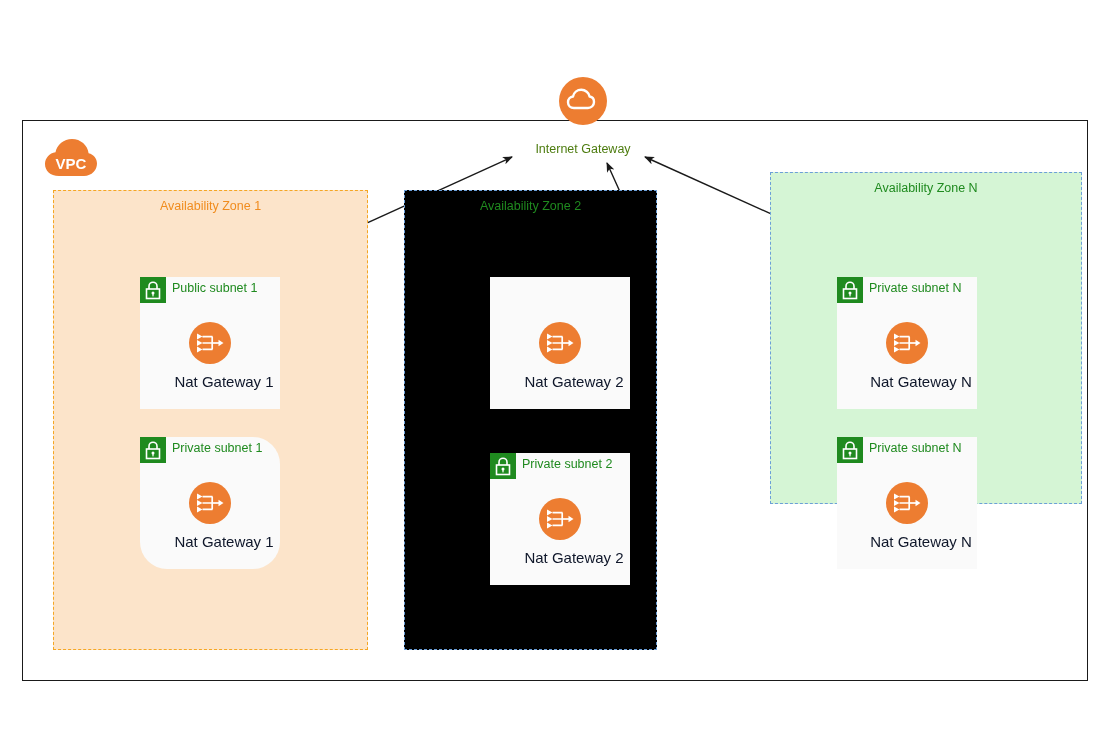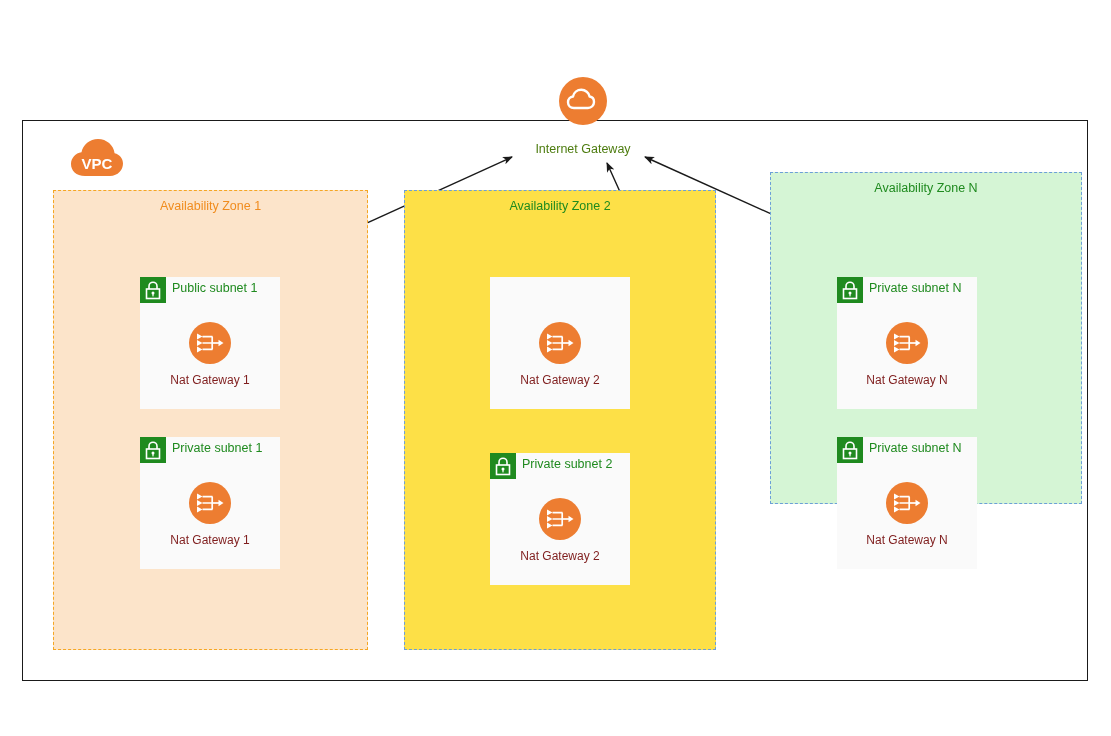--- a/index.html
+++ b/index.html
@@ -1,48 +1,48 @@
 <!DOCTYPE html>
 <html><head>
 <meta charset="utf-8">
 <style>
   html,body{margin:0;padding:0;}
   body{width:1111px;height:736px;background:#ffffff;font-family:"Liberation Sans",sans-serif;overflow:hidden;}
   #canvas{position:relative;width:1111px;height:736px;}
 
   
   .vpc-border{position:absolute;left:22px;top:120px;width:1066px;height:561px;border:1.4px solid #1a1a1a;background:transparent;box-sizing:border-box;}
-  .vpc-icon{position:absolute;left:68px;top:136px;width:58px;height:45px;}
+  .vpc-icon{position:absolute;left:42px;top:136px;width:58px;height:45px;}
   .vpc-icon svg{display:block;width:58px;height:45px;}
 
   
   .igw-icon{position:absolute;left:558px;top:76px;width:50px;height:50px;}
   .igw-icon svg{display:block;width:50px;height:50px;}
   .igw-label{position:absolute;left:483px;top:142px;width:200px;text-align:center;font-size:12.5px;color:#4d7c0f;white-space:nowrap;}
 
   
   .az{position:absolute;box-sizing:border-box;border-width:1.5px;border-style:dashed;text-decoration:underline;}
   .az-title{position:absolute;left:0;width:100%;top:8px;text-align:center;font-size:12.5px;white-space:nowrap;}
 
   #az-1{left:53px;top:190px;width:315px;height:460px;background:#fce4ca;border-color:#f5a623;}
-  #az-2{left:404px;top:190px;width:312px;height:460px;background:#fde047;border-color:#6c9fd8;}
+  #az-2{left:404px;top:190px;width:253px;height:460px;background:#000000;border-color:#6c9fd8;}
   #az-n{left:751px;top:172px;width:312px;height:332px;background:#d5f5d5;border-color:#6c9fd8;margin-left:19px;}
 
   
   .subnet{position:absolute;box-sizing:border-box;background:#fafafa;width:140px;height:132px;}
   .subnet-head{position:relative;height:28px;padding-left:19px;}
   .lock-icon{position:absolute;left:0px;top:0px;width:26px;height:26px;background:#1f8a1f;}
   .lock-icon svg{display:block;width:26px;height:26px;}
   .subnet-label{position:absolute;left:32px;top:4px;font-size:12.5px;color:#1f8a1f;white-space:nowrap;}
   .nat-icon{position:absolute;left:50%;top:44px;margin-left:-22px;width:44px;height:44px;}
   .nat-icon svg{display:block;width:44px;height:44px;}
-  .nat-label{position:absolute;left:0;top:96px;width:100%;text-align:center;font-size:12px;color:#7f1d1d;white-space:nowrap;}
+  .nat-label{position:absolute;left:0;top:96px;width:100%;text-align:center;font-size:15px;color:#0f172a;white-space:nowrap;padding-left:14px;}
 
   .sub-pub-1{left:140px;top:277px;}
-  .sub-prv-1{left:140px;top:437px;}
+  .sub-prv-1{left:140px;top:437px;border-radius:27px;}
   .sub-pub-2{left:490px;top:277px;}
   .sub-prv-2{left:490px;top:437px;margin-top:16px;}
   .sub-pub-n{left:837px;top:277px;}
   .sub-prv-n{left:837px;top:437px;}
 
   
   #connectors{position:absolute;left:0;top:0;width:1111px;height:736px;pointer-events:none;}
 </style>
 </head>
 <body>

